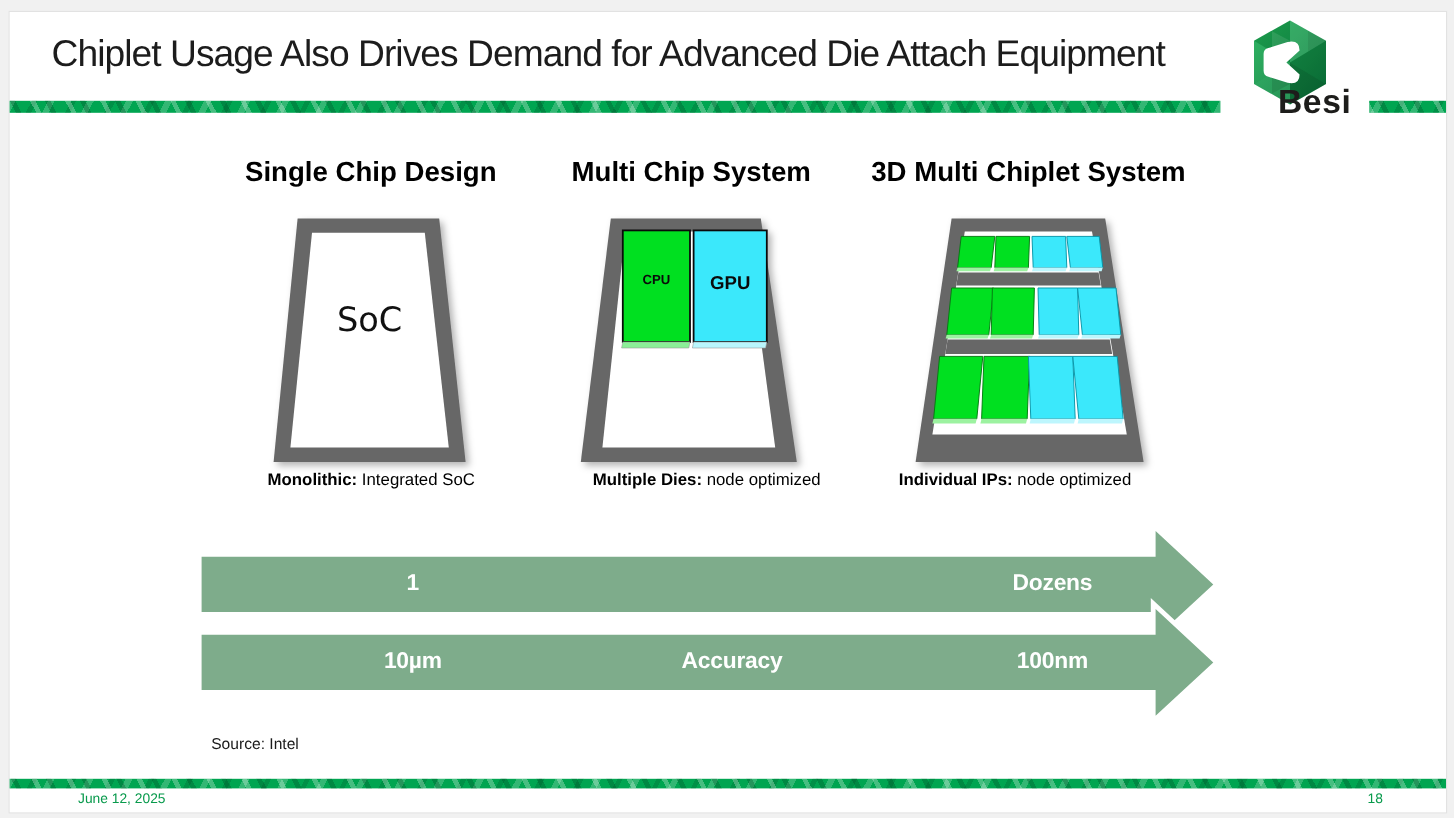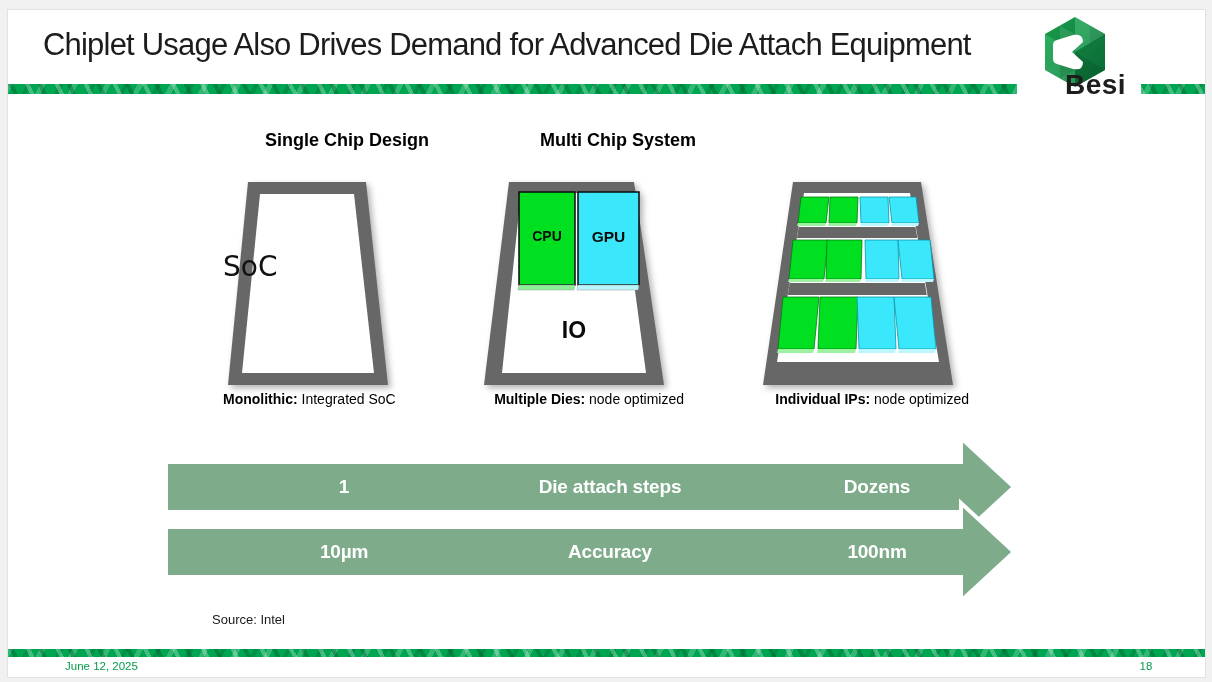--- a/index.html
+++ b/index.html
@@ -16,46 +16,46 @@
   .logo-text{position:absolute;left:28px;top:56px;font-size:28px;font-weight:bold;color:#1d1d1b;letter-spacing:0.5px;}
 
   .deco-bar{background-color:#00A551;
     background-image:
       repeating-linear-gradient(63deg, rgba(255,255,255,.28) 0 4px, transparent 4px 11px, rgba(0,70,35,.30) 11px 15px, transparent 15px 26px),
       repeating-linear-gradient(-63deg, rgba(255,255,255,.20) 0 5px, transparent 5px 13px, rgba(0,70,35,.22) 13px 17px, transparent 17px 29px);}
   .bar-left{left:0;top:83px;width:1016px;height:10px;}
   .bar-right{left:1140px;top:83px;width:72px;height:10px;}
   .bar-footer{left:0;top:648px;width:1212px;height:8px;}
 
-  .col-header{top:129px;font-size:18px;font-weight:bold;color:#000;text-align:right;white-space:nowrap;}
+  .col-header{top:129px;font-size:23px;font-weight:bold;color:#000;text-align:center;white-space:nowrap;}
   .col-h1{left:188px;width:240px;}
   .col-h2{left:455px;width:240px;}
   .col-h3{left:716px;width:280px;}
 
   .chip{filter:drop-shadow(3px 3px 3px rgba(0,0,0,0.30));}
 
-  .soc-label{left:222px;top:249px;width:170px;text-align:left;font-family:"DejaVu Sans",sans-serif;font-size:28px;color:#111;}
+  .soc-label{left:222px;top:249px;width:170px;text-align:center;font-family:"DejaVu Sans",sans-serif;font-size:28px;color:#111;}
   .die-label{font-weight:bold;color:#0a0a0a;text-align:center;white-space:nowrap;}
-  .cpu-label{left:518px;top:227px;width:56px;font-size:14px;}
+  .cpu-label{left:518px;top:227px;width:56px;font-size:11px;}
   .gpu-label{left:577px;top:227px;width:61px;font-size:15.5px;}
   .io-label{left:493px;top:316px;width:160px;font-size:23px;}
 
-  .caption{top:390px;font-size:14px;color:#000;text-align:right;white-space:nowrap;}
+  .caption{top:390px;font-size:14px;color:#000;text-align:left;white-space:nowrap;}
   .cap-1{left:222px;width:172px;}
   .cap-2{left:480px;width:190px;margin-left:13px;}
   .cap-3{left:748px;width:220px;}
   .caption b{font-weight:bold;}
 
   .arrow-label{height:22px;line-height:22px;color:#ffffff;font-weight:bold;font-size:19px;letter-spacing:-0.2px;text-align:center;white-space:nowrap;}
   .a1{top:475px;} .a2{top:540px;}
   .al-left{left:263px;width:160px;}
   .al-mid{left:489px;width:240px;}
   .al-right{left:796px;width:160px;}
 
-  .source{left:175px;top:611px;font-size:13px;color:#1a1a1a;margin-left:36px;}
+  .source{left:175px;top:611px;font-size:13px;color:#1a1a1a;}
   .footer-date{left:64px;top:659px;font-size:11.5px;color:#089A4C;text-align:right;}
   .footer-page{left:1130px;top:659px;width:30px;text-align:center;font-size:11.5px;color:#089A4C;}
 </style>
 </head>
 <body>
 
 <div class="stage">
   <div class="slide">
     <div class="content">
 
@@ -82,38 +82,38 @@
           <path d="M15,24 L31,19 Q41,17 41,26 L30,36 L41,46 Q41,55 31,53 L15,48 Q11,47 11,43 L11,29 Q11,25 15,24 Z" fill="#ffffff"></path>
         </svg>
         <span class="logo-text">Besi</span>
       </div>
 
       <div class="abs deco-bar bar-left"></div>
       <div class="abs deco-bar bar-right"></div>
 
       <div class="abs col-header col-h1">Single Chip Design</div>
       <div class="abs col-header col-h2">Multi Chip System</div>
+      <div class="abs col-header col-h3">3D Multi Chiplet System</div>
 
       <svg class="abs chip" style="left:222px;top:178px" width="170" height="210" viewBox="0 0 170 210">
         <polygon points="25,3 143,3 165,206 5,206" fill="#676767"></polygon>
         <polygon points="37,15 131,15 151,194 19,194" fill="#ffffff"></polygon>
       </svg>
       <div class="abs soc-label">SoC</div>
 
       <svg class="abs chip" style="left:478px;top:178px" width="190" height="210" viewBox="0 0 190 210">
         <polygon points="30,3 155,3 185,206 5,206" fill="#676767"></polygon>
         <polygon points="42,14 143,14 167,194 23,194" fill="#ffffff"></polygon>
         <rect x="40" y="13" width="56" height="93" fill="#00E020" stroke="#0a0a0a" stroke-width="1.5"></rect>
         <polygon points="40,106 96,106 95,111 39,111" fill="#8BEF97" stroke="#9a9a9a" stroke-width="0.5"></polygon>
         <rect x="99" y="13" width="61" height="93" fill="#3BE8FB" stroke="#0a0a0a" stroke-width="1.5"></rect>
         <polygon points="99,106 160,106 159,111 98,111" fill="#B9F6FD" stroke="#9a9a9a" stroke-width="0.5"></polygon>
       </svg>
       <div class="abs die-label cpu-label">CPU</div>
       <div class="abs die-label gpu-label">GPU</div>
-      <div class="abs die-label io-label">IO</div>
 
       <svg class="abs chip" style="left:758px;top:178px" width="200" height="210" viewBox="0 0 200 210">
         <polygon points="34,3 162,3 194,206 4,206" fill="#676767"></polygon>
         <polygon points="45,14 151,14 180,183 18,183" fill="#ffffff"></polygon>
 
         <polygon points="39.7,48 156.5,48 158.3,59 37.9,59" fill="#676767"></polygon>
         <polygon points="30.7,104 165.8,104 167.8,116 28.8,116" fill="#676767"></polygon>
 
         <polygon points="42,18 70,18 67,44 39,44" fill="#00E020" stroke="#067a12" stroke-width="0.8"></polygon>
         <polygon points="71,18 99,18 98,44 70,44" fill="#00E020" stroke="#067a12" stroke-width="0.8"></polygon>
@@ -151,21 +151,20 @@
       </div>
       <div class="abs caption cap-3">
         <b>Individual IPs:</b><span> node optimized</span>
       </div>
 
       <svg class="abs" style="left:150px;top:430px" width="880" height="180" viewBox="0 0 880 180">
         <path d="M15,31 H810 V7 L863,56 L810,105 V81 H15 Z" fill="#7EAC8B" stroke="#ffffff" stroke-width="4"></path>
         <path d="M15,96 H810 V72 L863,121 L810,170 V146 H15 Z" fill="#7EAC8B" stroke="#ffffff" stroke-width="4"></path>
       </svg>
       <div class="abs arrow-label a1 al-left">1</div>
-      <div class="abs arrow-label a1 al-mid">Die attach steps</div>
       <div class="abs arrow-label a1 al-right">Dozens</div>
       <div class="abs arrow-label a2 al-left">10µm</div>
       <div class="abs arrow-label a2 al-mid">Accuracy</div>
       <div class="abs arrow-label a2 al-right">100nm</div>
 
       <div class="abs source">Source: Intel</div>
 
       <div class="abs deco-bar bar-footer"></div>
       <div class="abs footer-date">June 12, 2025</div>
       <div class="abs footer-page">18</div>

